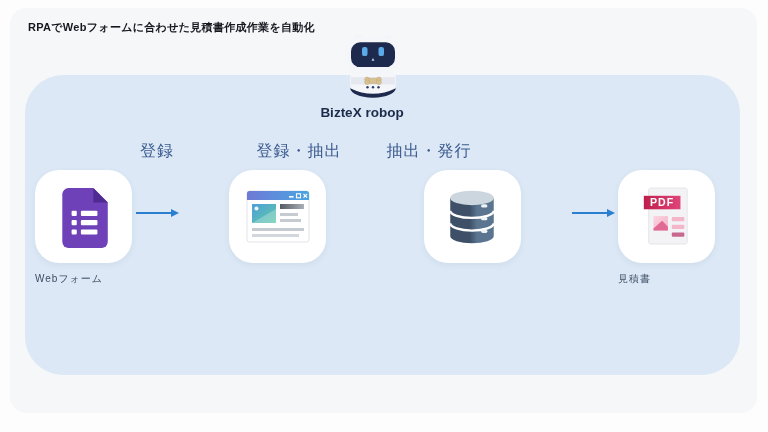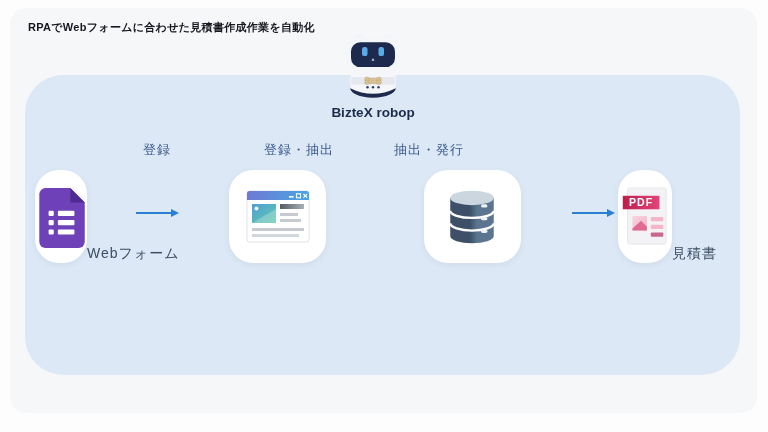--- a/index.html
+++ b/index.html
@@ -1,26 +1,26 @@
 <!DOCTYPE html>
 <html><head>
 <meta charset="utf-8">
 <style>
   * { margin:0; padding:0; box-sizing:border-box; }
   html,body { width:768px; height:432px; background:#fdfdfd; font-family:"Liberation Sans","DejaVu Sans",sans-serif; overflow:hidden; }
   .outer-card { position:absolute; left:10px; top:8px; width:747px; height:405px; background:#f6f7f8; border-radius:16px; }
   .page-title { position:absolute; left:18px; top:12px; font-size:11px; font-weight:bold; color:#15171f; letter-spacing:.3px; }
   .mascot-svg { position:absolute; left:325px; top:27px; width:76px; height:66px; z-index:3; }
-  .mascot-label { position:absolute; left:363px; top:97px; transform:translateX(-50%); font-size:13.5px; font-weight:bold; color:#1c2b4a; z-index:3; white-space:nowrap; }
+  .mascot-label { position:absolute; left:352px; top:97px; transform:translateX(-50%); font-size:13.5px; font-weight:bold; color:#1c2b4a; z-index:3; white-space:nowrap; }
   .flow-panel { position:absolute; left:15px; top:67px; width:715px; height:300px; background:#dce8f5; border-radius:38px; }
   .flow-row { position:absolute; left:10px; top:95px; width:680px; display:flex; justify-content:space-between; }
-  .step-col { width:97px; display:flex; flex-direction:row; align-items:flex-end; }
+  .step-col { width:97px; display:flex; flex-direction:column; align-items:flex-start; }
   .step-card { width:97px; height:93px; background:#ffffff; border-radius:24px; box-shadow:0 2px 6px rgba(40,70,110,0.07); display:flex; align-items:center; justify-content:center; }
-  .step-label { margin-top:9px; font-size:14px; color:#3c4d63; letter-spacing:1px; white-space:nowrap; }
-  .transition { position:absolute; transform:translateX(-50%); font-size:13px; font-weight:500; color:#3a5a8e; letter-spacing:1px; white-space:nowrap; top:66px; }
+  .step-label { margin-top:9px; font-size:10px; color:#3c4d63; letter-spacing:1px; white-space:nowrap; }
+  .transition { position:absolute; transform:translateX(-50%); font-size:16px; font-weight:500; color:#3a5a8e; letter-spacing:1px; white-space:nowrap; top:66px; }
   .t1 { left:132px; } .t2 { left:274px; } .t3 { left:404px; } .t4 { left:568px; }
   .flow-arrow { position:absolute; top:131px; transform:translateX(-50%); width:46px; height:14px; }
   .a1 { left:132px; } .a2 { left:277px; } .a3 { left:422px; } .a4 { left:568px; }
 </style>
 </head>
 <body>
 
 <div class="outer-card">
 
   <div class="page-title">RPAでWebフォームに合わせた見積書作成作業を自動化</div>

